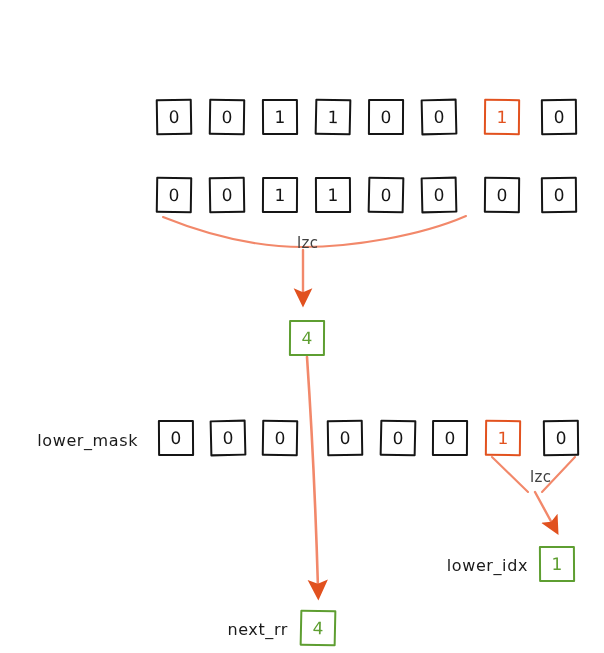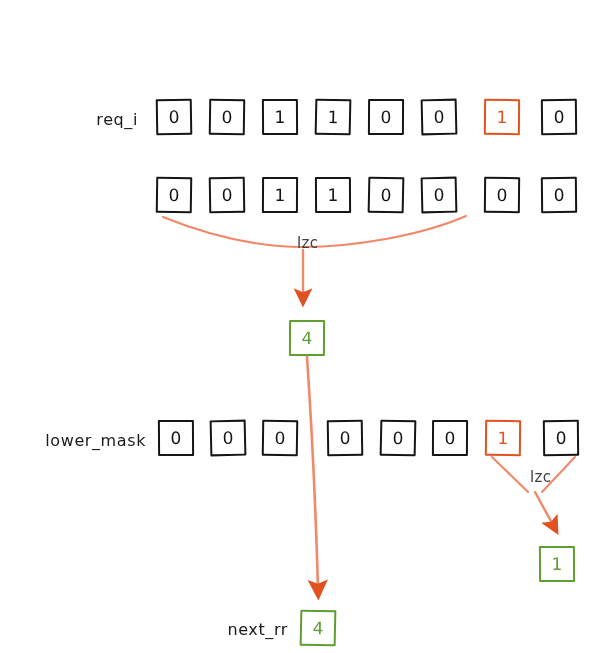--- a/index.html
+++ b/index.html
@@ -106,21 +106,20 @@
 
     <path d="M307,357 C 312,430 316,520 318,588" fill="none" stroke="#f2886a" stroke-width="2.6" stroke-linecap="round" marker-end="url(#arrowSalmon)"></path>
 
     <path d="M492,457 L528,492" fill="none" stroke="#f2886a" stroke-width="2.1" stroke-linecap="round"></path>
     <path d="M575,457 L542,492" fill="none" stroke="#f2886a" stroke-width="2.1" stroke-linecap="round"></path>
 
     <path d="M535,492 L553,525" fill="none" stroke="#f2886a" stroke-width="2.4" stroke-linecap="round" marker-end="url(#arrowSalmon)"></path>
   </svg>
 
 
-  <div class="row-label" style="left:0px; top:110px; width:138px;">req_i</div>
   <div class="cell sk1" style="left:156px; top:99px;">0</div>
   <div class="cell sk2" style="left:209px; top:99px;">0</div>
   <div class="cell sk3" style="left:262px; top:99px;">1</div>
   <div class="cell sk4" style="left:315px; top:99px;">1</div>
   <div class="cell sk5" style="left:368px; top:99px;">0</div>
   <div class="cell sk6" style="left:421px; top:99px;">0</div>
   <div class="cell sk7 hl" style="left:484px; top:99px;">1</div>
   <div class="cell sk8" style="left:541px; top:99px;">0</div>
 
   <div class="cell sk2" style="left:156px; top:177px;">0</div>
@@ -129,30 +128,31 @@
   <div class="cell sk3" style="left:315px; top:177px;">1</div>
   <div class="cell sk4" style="left:368px; top:177px;">0</div>
   <div class="cell sk6" style="left:421px; top:177px;">0</div>
   <div class="cell sk7" style="left:484px; top:177px;">0</div>
   <div class="cell sk8" style="left:541px; top:177px;">0</div>
 
   <div class="lzc-label" style="left:297px; top:234px;">lzc</div>
 
   <div class="cell green sk5" style="left:289px; top:320px;">4</div>
 
-  <div class="row-label" style="left:8px; top:431px; width:138px;">lower_mask</div>
+  <div class="row-label" style="left:0px; top:431px; width:138px;">lower_mask</div>
   <div class="cell sk3" style="left:158px; top:420px;">0</div>
   <div class="cell sk6" style="left:210px; top:420px;">0</div>
   <div class="cell sk2" style="left:262px; top:420px;">0</div>
   <div class="cell sk1" style="left:327px; top:420px;">0</div>
   <div class="cell sk4" style="left:380px; top:420px;">0</div>
   <div class="cell sk5" style="left:432px; top:420px;">0</div>
   <div class="cell sk7 hl" style="left:485px; top:420px;">1</div>
   <div class="cell sk8" style="left:543px; top:420px;">0</div>
 
   <div class="lzc-label" style="left:530px; top:468px;">lzc</div>
 
+  <div class="row-label" style="left:300px; top:556px; width:228px;">lower_idx</div>
   <div class="cell green sk3" style="left:539px; top:546px;">1</div>
 
   <div class="row-label" style="left:60px; top:620px; width:228px;">next_rr</div>
   <div class="cell green sk4" style="left:300px; top:610px;">4</div>
 
 </div>
 
 </body></html>

